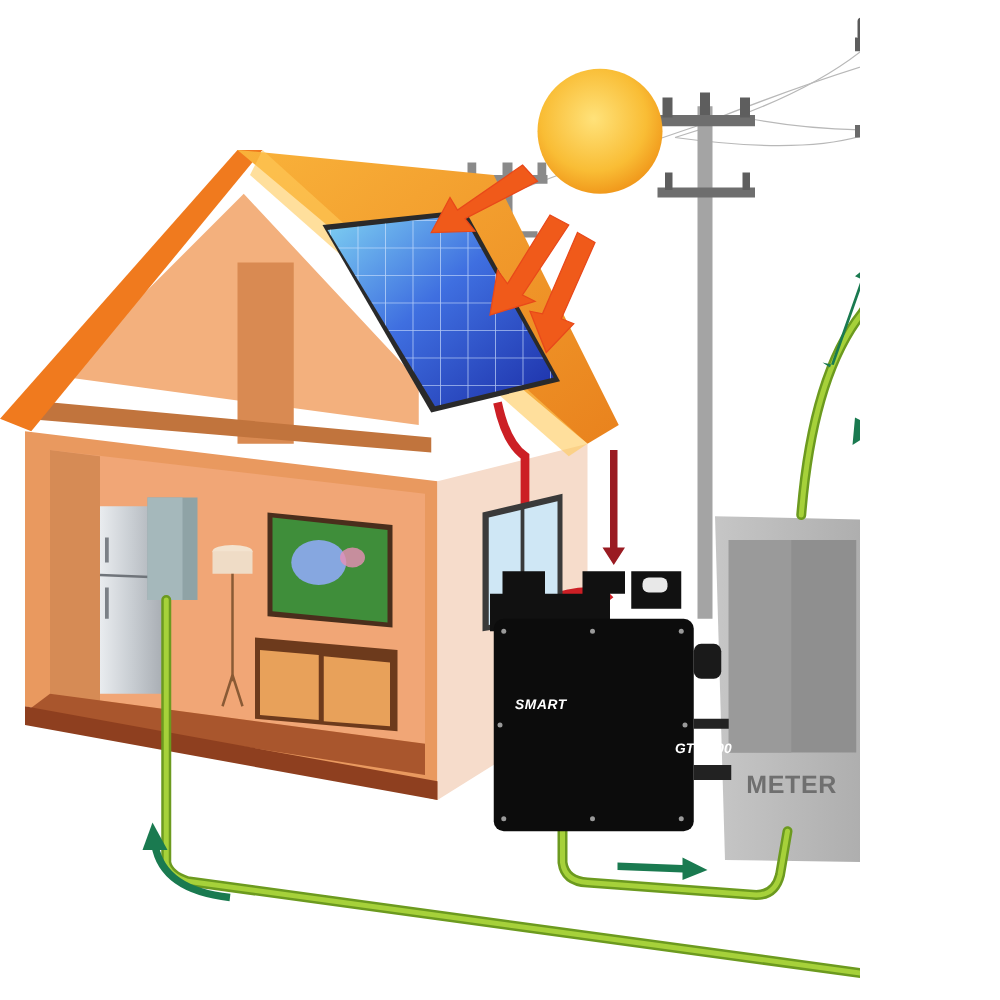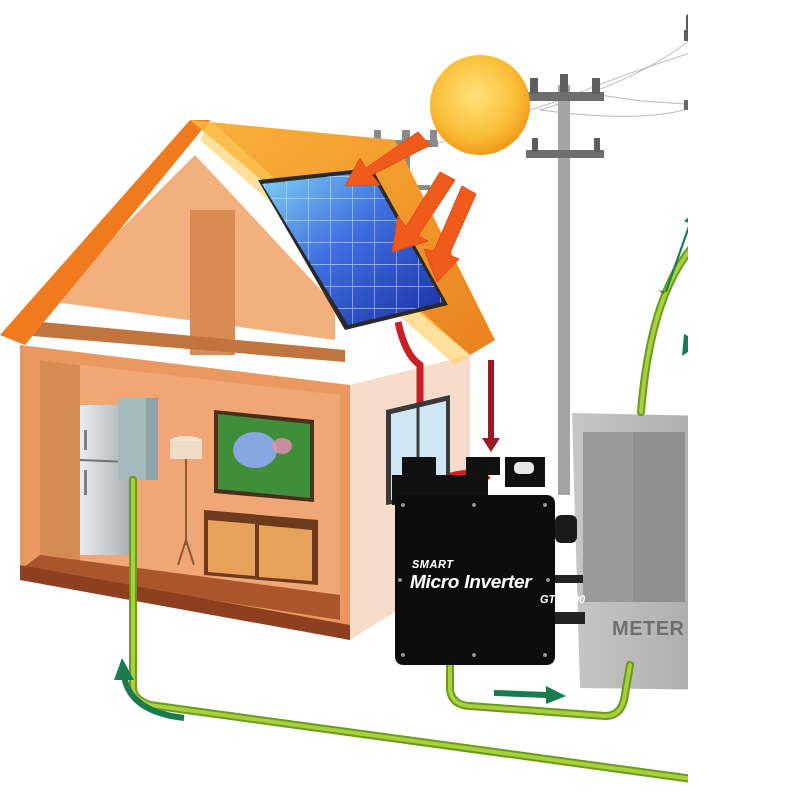--- a/index.html
+++ b/index.html
@@ -2,21 +2,21 @@
 <html><head>
 <meta charset="utf-8">
 <style>
   html,body{margin:0;padding:0;background:#fff;}
   #stage{position:relative;width:688px;height:800px;overflow:hidden;background:#ffffff;font-family:"Liberation Sans",sans-serif;}
   svg{position:absolute;left:0;top:0;}
   .lbl{position:absolute;font-family:"Liberation Sans",sans-serif;font-weight:bold;font-style:italic;color:#fff;}
   #inv-smart{left:412px;top:558px;font-size:11px;letter-spacing:.5px;}
   #inv-name{left:410px;top:571px;font-size:19px;letter-spacing:-.3px;}
   #inv-model{left:492px;top:593px;font-size:11px;margin-left:48px;}
-  #meter-lbl{position:absolute;left:612px;top:617px;font-family:"Liberation Sans",sans-serif;font-size:20px;font-weight:bold;color:#6f6f6f;letter-spacing:.5px;}
+  #meter-lbl{position:absolute;left:597px;top:617px;font-family:"Liberation Sans",sans-serif;font-size:20px;font-weight:bold;color:#6f6f6f;letter-spacing:.5px;}
 </style>
 </head>
 <body>
 
 <div id="stage">
 <svg width="800" height="800" viewBox="0 0 800 800">
   <defs>
     <radialGradient id="sunG" cx="45%" cy="40%" r="60%">
       <stop offset="0" stop-color="#ffe27a"></stop>
           <stop offset=".7" stop-color="#f9bd35"></stop>
@@ -220,16 +220,15 @@
     </g>
     <g>
       <rect x="555" y="515" width="22" height="28" rx="6" fill="#1a1a1a"></rect>
       <rect x="555" y="575" width="28" height="8" fill="#222"></rect>
       <rect x="555" y="612" width="30" height="12" fill="#222"></rect>
     </g>
   </g>
 </svg>
 
 <div class="lbl" id="inv-smart">SMART</div>
-<div class="lbl" id="inv-name">Micro Inverter</div>
 <div class="lbl" id="inv-model">GTB-400</div>
 <div id="meter-lbl">METER</div>
 </div>
 
 </body></html>

